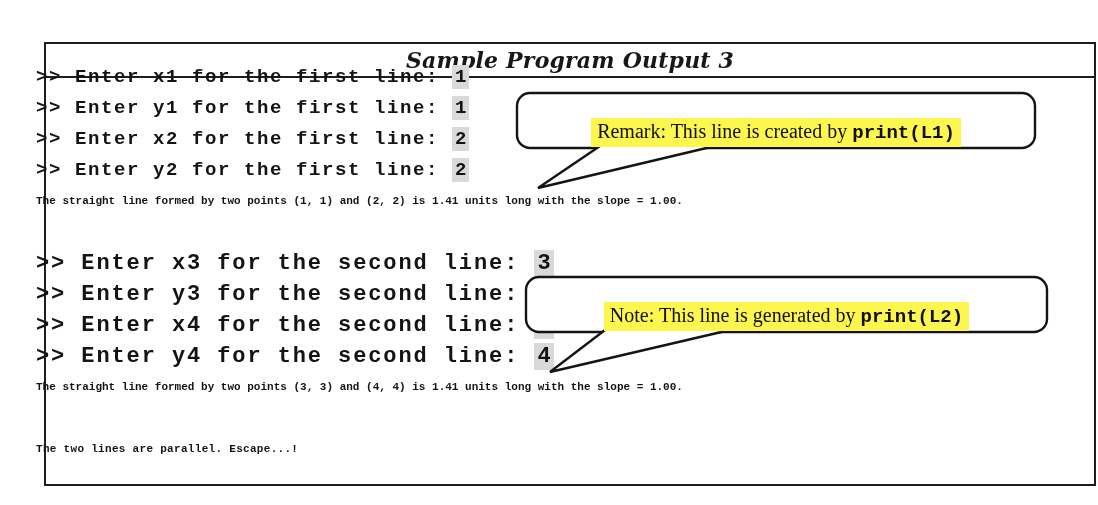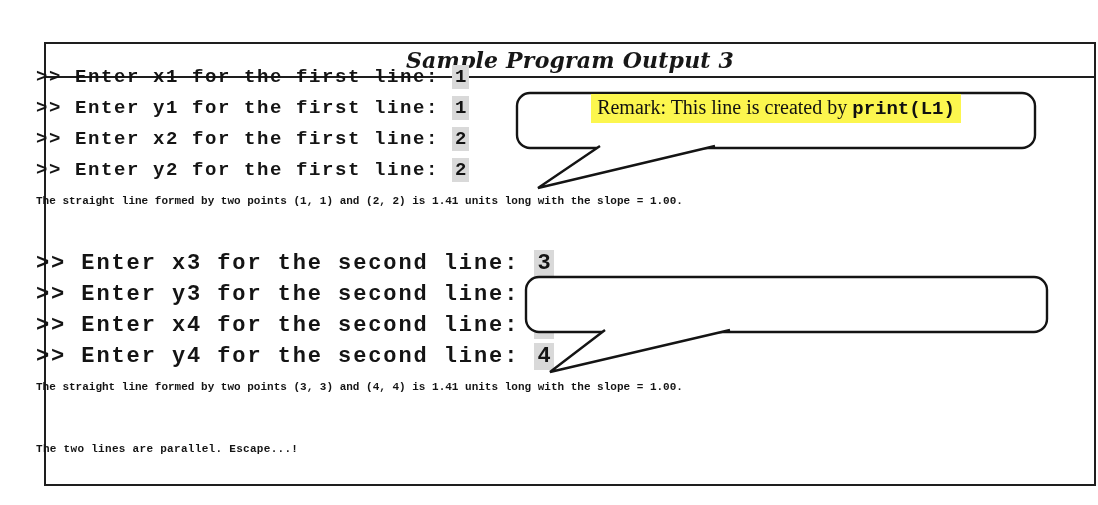--- a/index.html
+++ b/index.html
@@ -61,21 +61,21 @@
   }
   .callout-svg {
     position: absolute;
     left: 0; top: 0;
     width: 1098px; height: 505px;
     pointer-events: none;
   }
   .callout-label {
     position: absolute;
     display: flex;
-    align-items: flex-start;
+    align-items: flex-end;
     justify-content: center;
   }
   .hl {
     background: var(--hl, #fdf74d);
     padding: 2px 6px 3px 6px;
     white-space: pre;
     color: #101010;
   }
   .hl .prefix {
     font-family: "Liberation Serif", serif;
@@ -106,14 +106,17 @@
     <path d="M 600 146 L 538 188 L 715 146" fill="#ffffff" stroke="#141414" stroke-width="2.4" stroke-linejoin="miter"></path>
 
     <rect x="526" y="277" width="521" height="55" rx="13" fill="#ffffff" stroke="#141414" stroke-width="2.4"></rect>
     <path d="M 605 330 L 550 372 L 730 330" fill="#ffffff" stroke="#141414" stroke-width="2.4" stroke-linejoin="miter"></path>
   </svg>
 
   <div class="callout-label" style="left:517px; top:94px; width:518px; height:53px;">
     <span class="hl"><span class="prefix">Remark: This line is created by </span><span class="code">print(L1)</span></span>
   </div>
 
+  <div class="callout-label" style="left:526px; top:278px; width:521px; height:53px;">
+    <span class="hl"><span class="prefix">Note: This line is generated by </span><span class="code">print(L2)</span></span>
+  </div>
 
 </div>
 
 </body></html>

